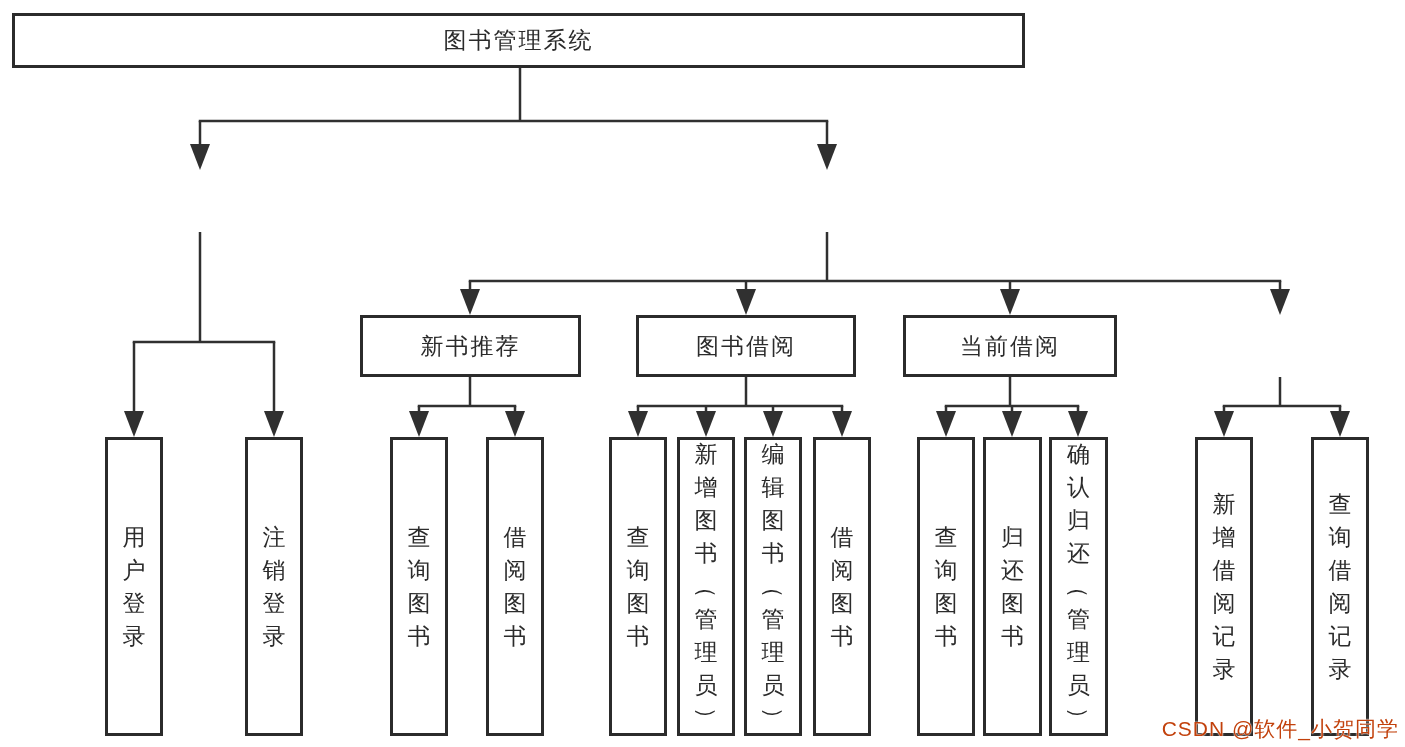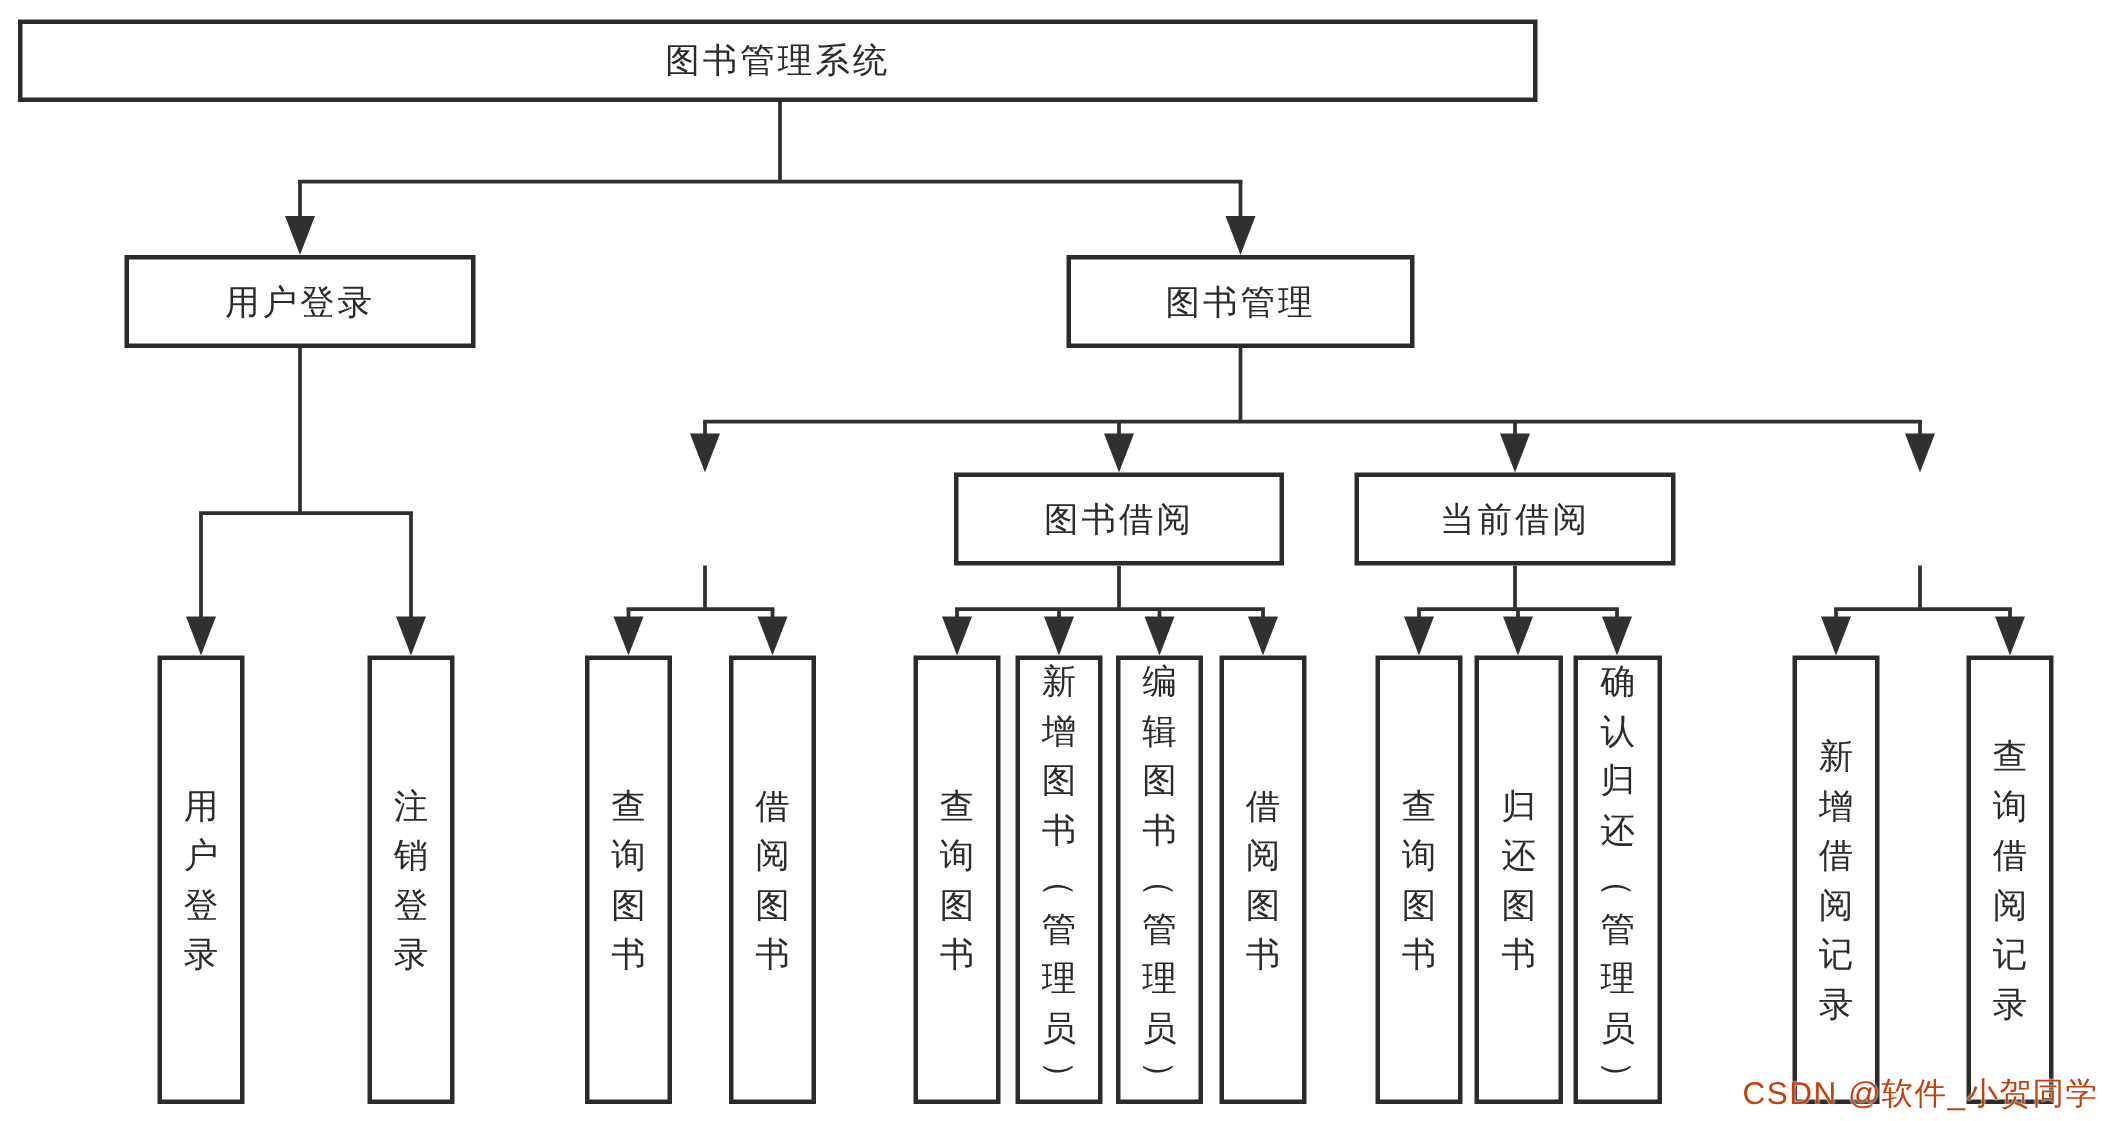--- a/index.html
+++ b/index.html
@@ -83,23 +83,22 @@
       <line x1="1078" y1="406" x2="1078" y2="417" stroke="#303030" stroke-width="2.5"></line>
       <polygon points="1068,411 1088,411 1078,437" fill="#303030"></polygon>
       <line x1="1224" y1="406" x2="1224" y2="417" stroke="#303030" stroke-width="2.5"></line>
       <polygon points="1214,411 1234,411 1224,437" fill="#303030"></polygon>
       <line x1="1340" y1="406" x2="1340" y2="417" stroke="#303030" stroke-width="2.5"></line>
       <polygon points="1330,411 1350,411 1340,437" fill="#303030"></polygon>
     </svg>
 
   <div class="box h" style="left:12px;top:13px;width:1013px;height:55px">图书管理系统</div>
 
-  <div class="box h" style="left:83px;top:170px;width:234px;height:62px">用户登录</div>
-  <div class="box h" style="left:711px;top:170px;width:232px;height:62px">图书管理</div>
-
+
+  <div class="box h" style="left:360px;top:315px;width:221px;height:62px">新书推荐</div>
   <div class="box h" style="left:903px;top:315px;width:214px;height:62px">当前借阅</div>
   <div class="box h" style="left:636px;top:315px;width:220px;height:62px">图书借阅</div>
 
   <div class="box v" style="left:105px;top:437px;width:58px;height:299px">
       <span>用</span>
       <span>户</span>
       <span>登</span>
       <span>录</span>
     </div>
   <div class="box v" style="left:245px;top:437px;width:58px;height:299px">

